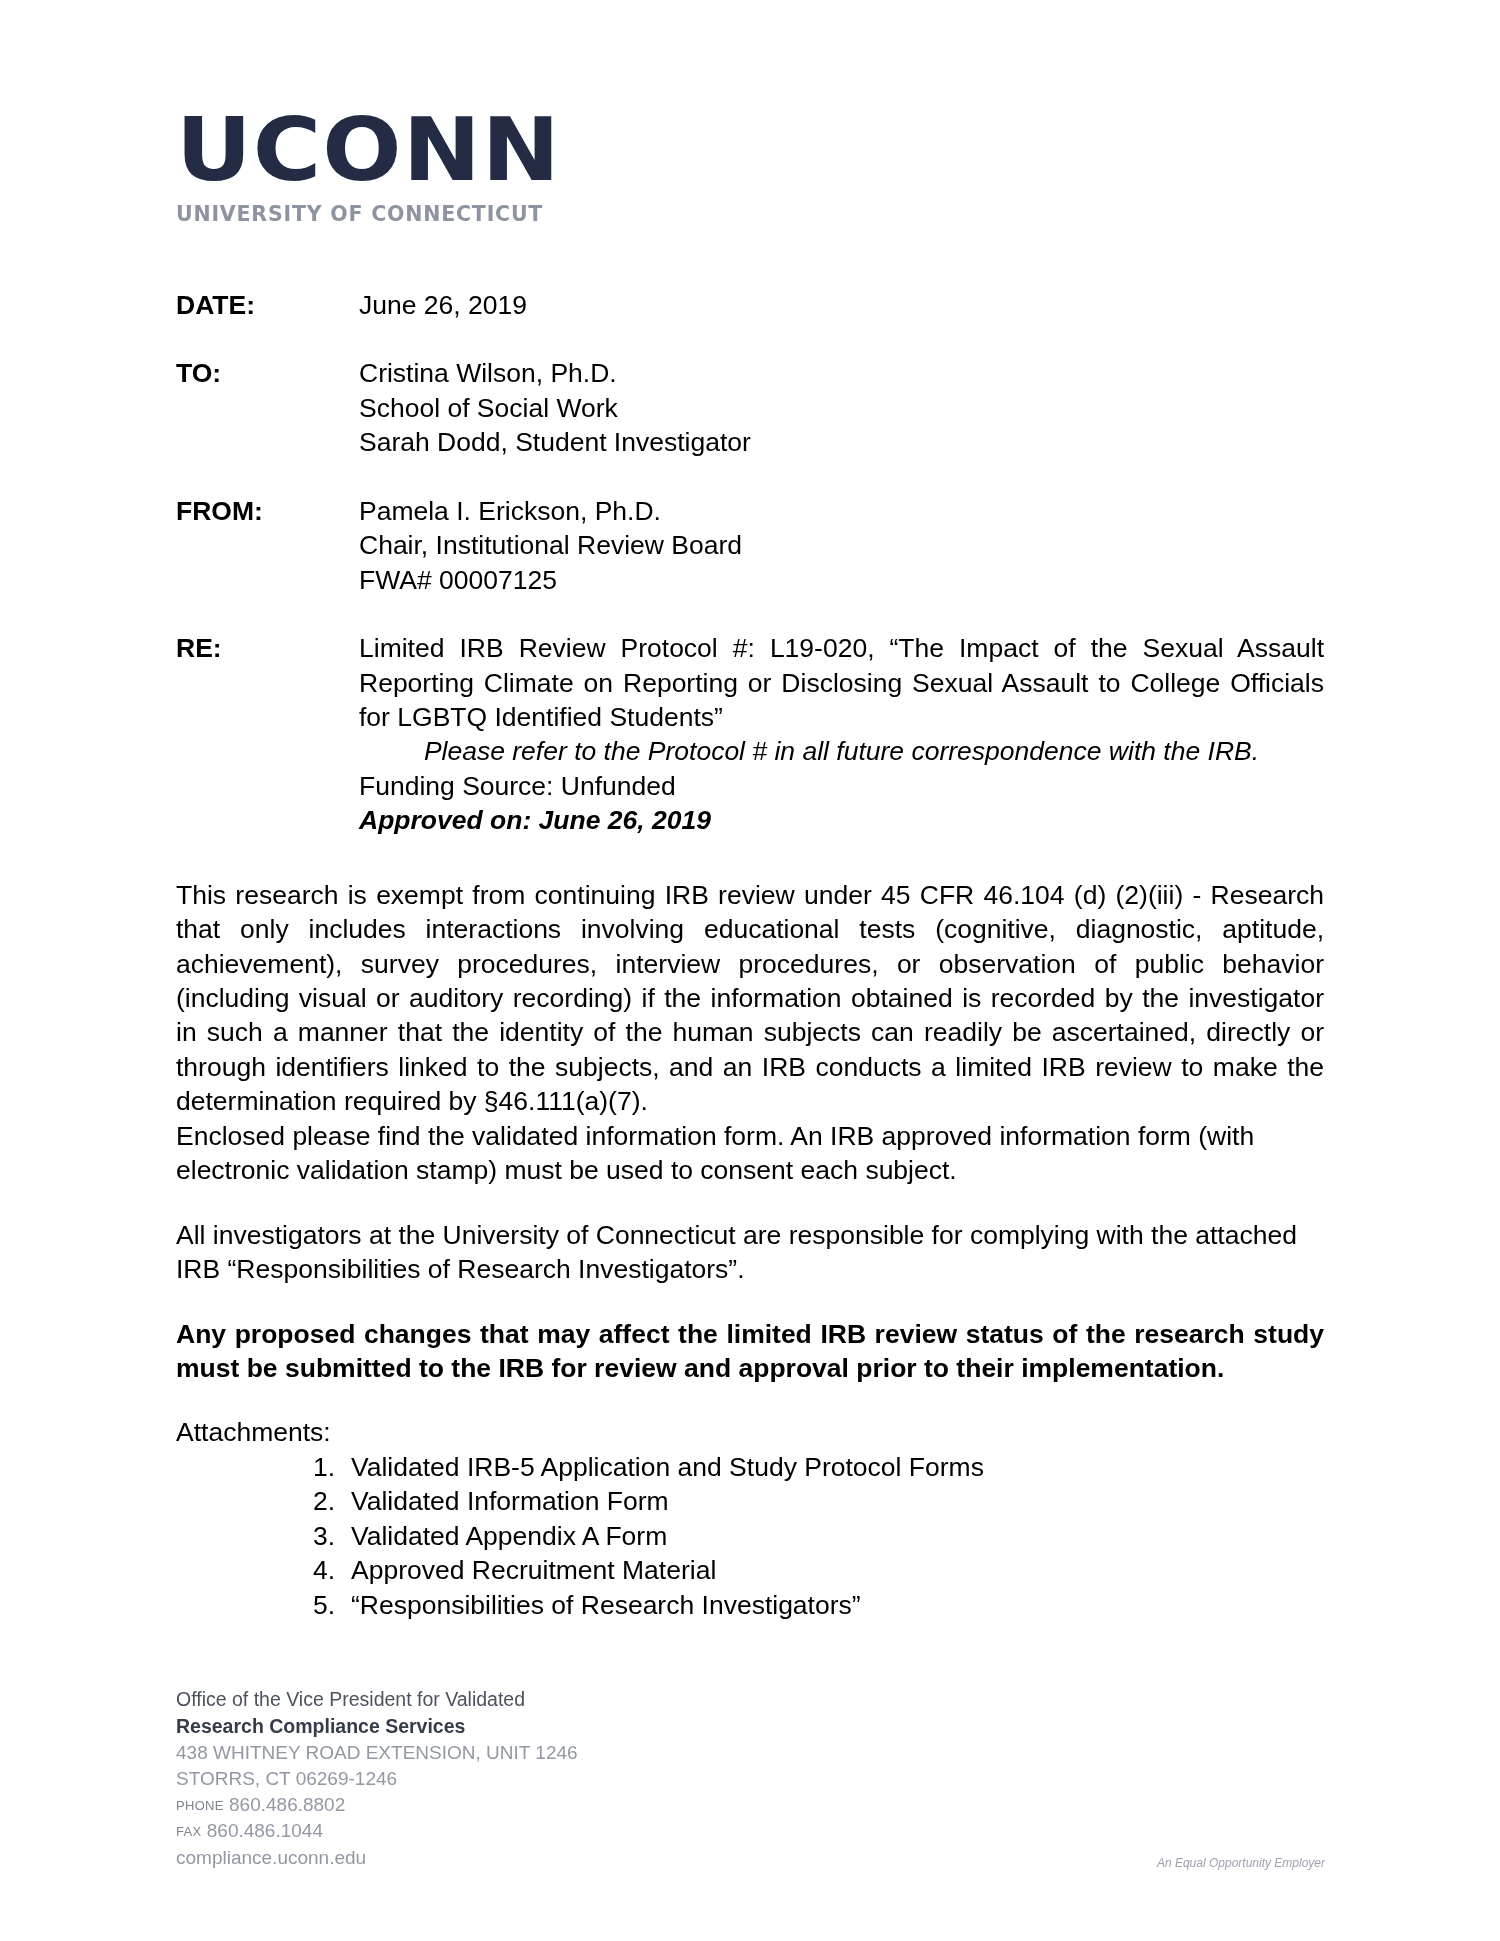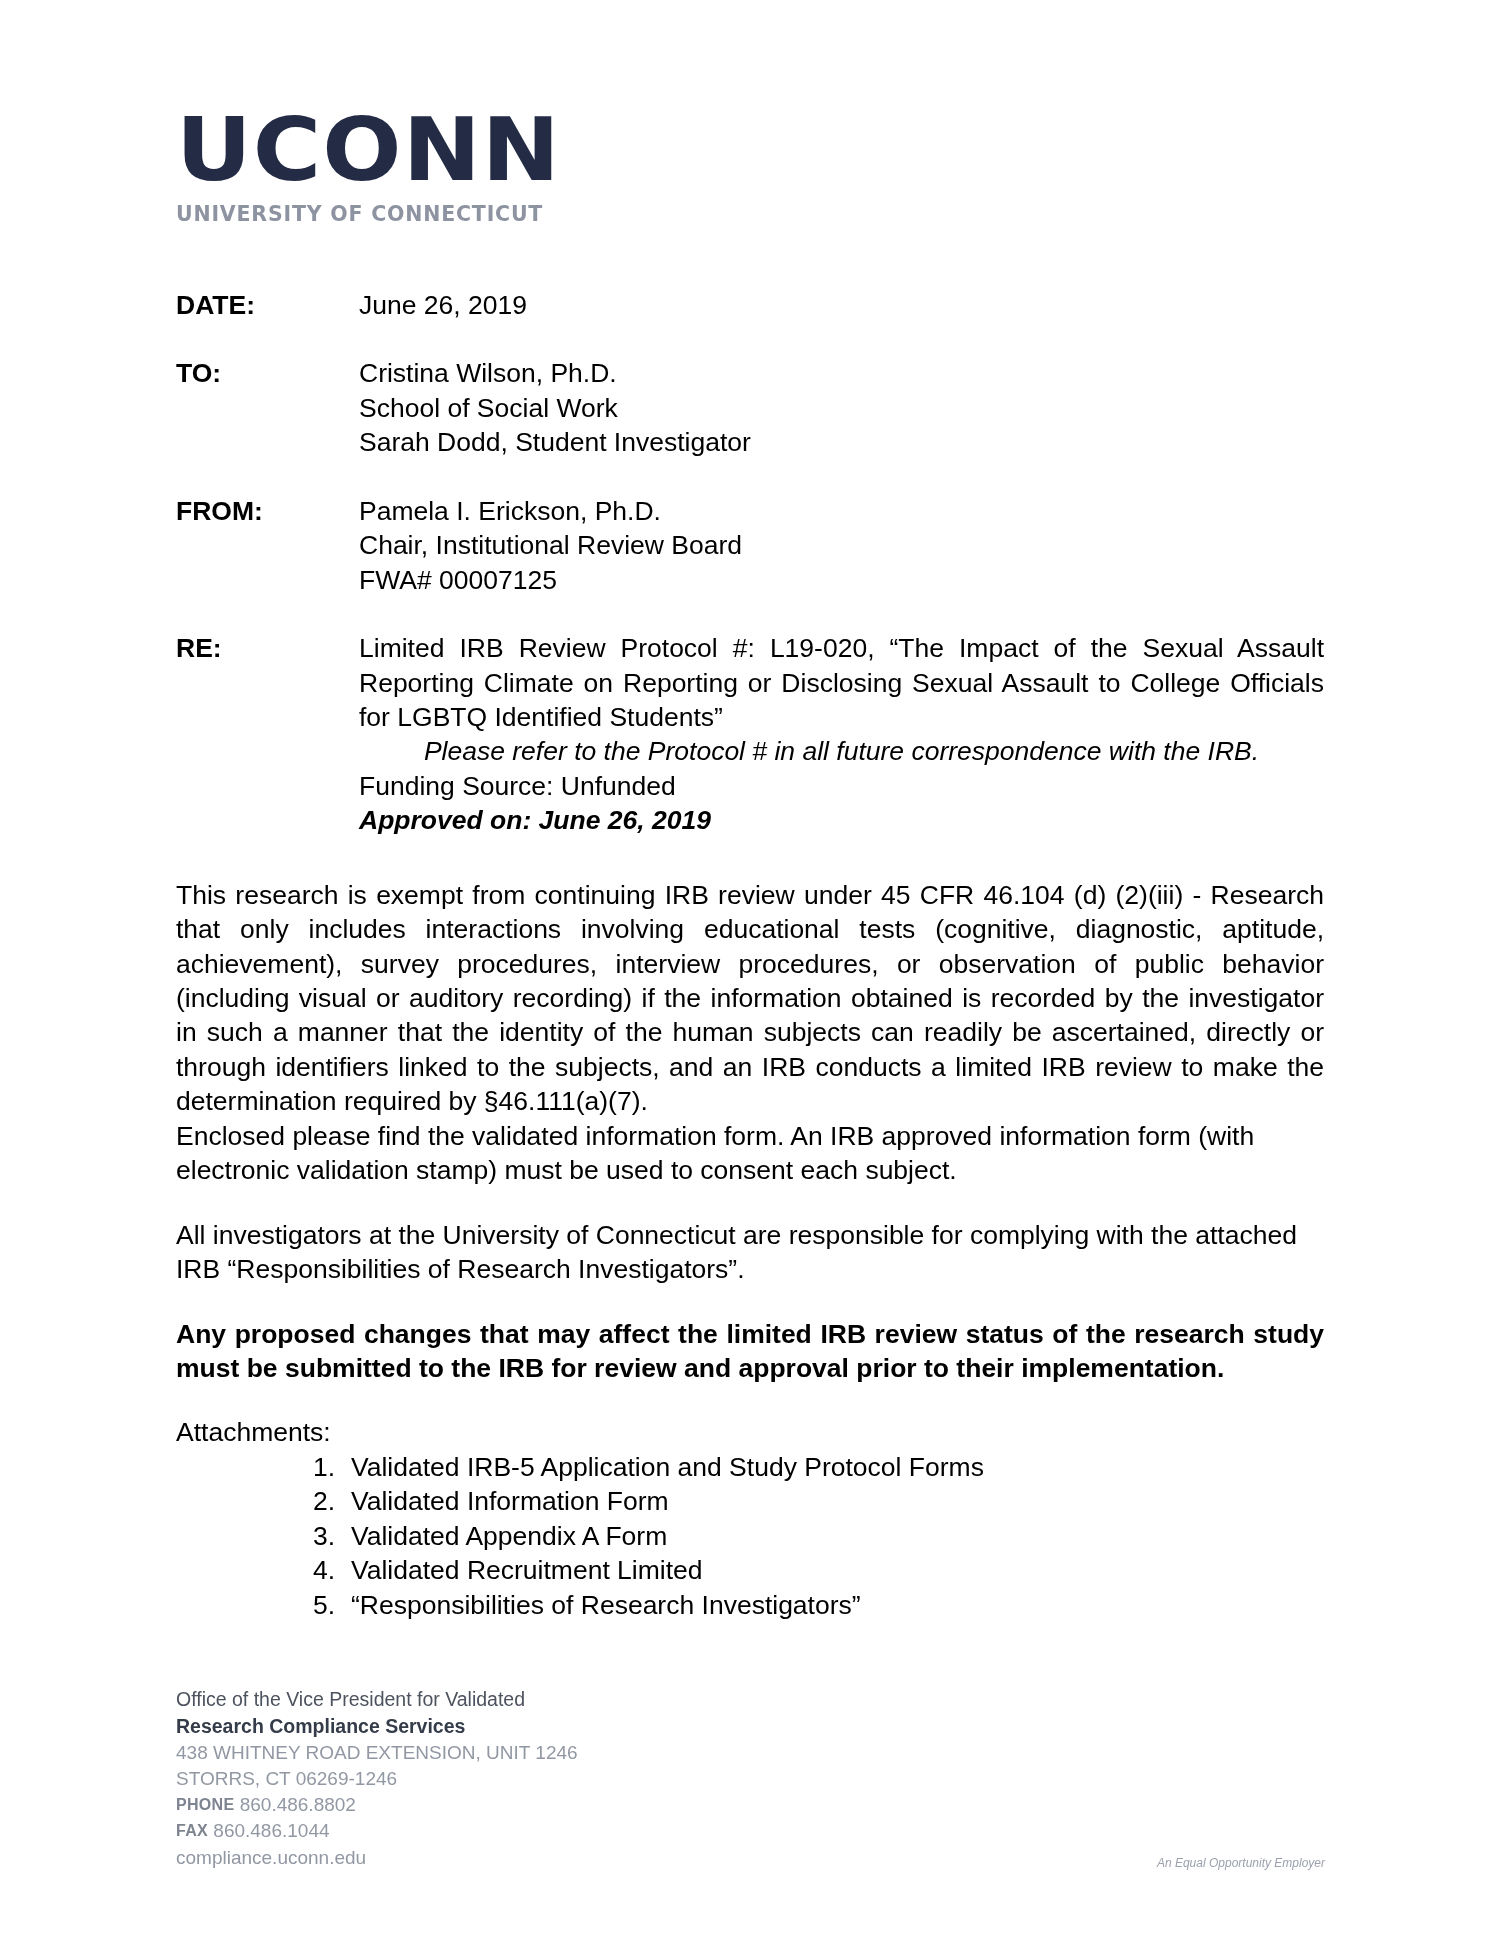--- a/index.html
+++ b/index.html
@@ -143,22 +143,22 @@
     font-size: 19px;
     color: #9298a3;
     line-height: 1.38;
   }
   .footer .f-contact {
     font-size: 19px;
     color: #9298a3;
     line-height: 1.38;
   }
   .footer .f-contact .tag {
-    font-size: 16px;
-    font-weight: bold;
+    font-size: 13px;
+    font-weight: normal;
     letter-spacing: 0.3px;
     color: #7d838f;
     vertical-align: 1px;
   }
   .footer .f-web {
     font-size: 19px;
     color: #9298a3;
     line-height: 1.38;
   }
   .eeo {
@@ -235,21 +235,21 @@
 
     <p class="para bold">Any proposed changes that may affect the limited IRB review status of the research study must be submitted to the IRB for review and approval prior to their implementation.</p>
 
     <div class="spacer-sm"></div>
 
     <p class="attachments-head">Attachments:</p>
     <ol class="attachments">
       <li>Validated IRB-5 Application and Study Protocol Forms</li>
       <li>Validated Information Form</li>
       <li>Validated Appendix A Form</li>
-      <li>Validated Recruitment Limited</li>
+      <li>Approved Recruitment Material</li>
       <li> “Responsibilities of Research Investigators”</li>
     </ol>
 
   </div>
 
   <div class="footer">
     <div class="f-office">Office of the Vice President for Validated</div>
     <div class="f-dept">Research Compliance Services</div>
     <div class="f-addr">438 WHITNEY ROAD EXTENSION, UNIT 1246</div>
     <div class="f-addr">STORRS, CT 06269-1246</div>

